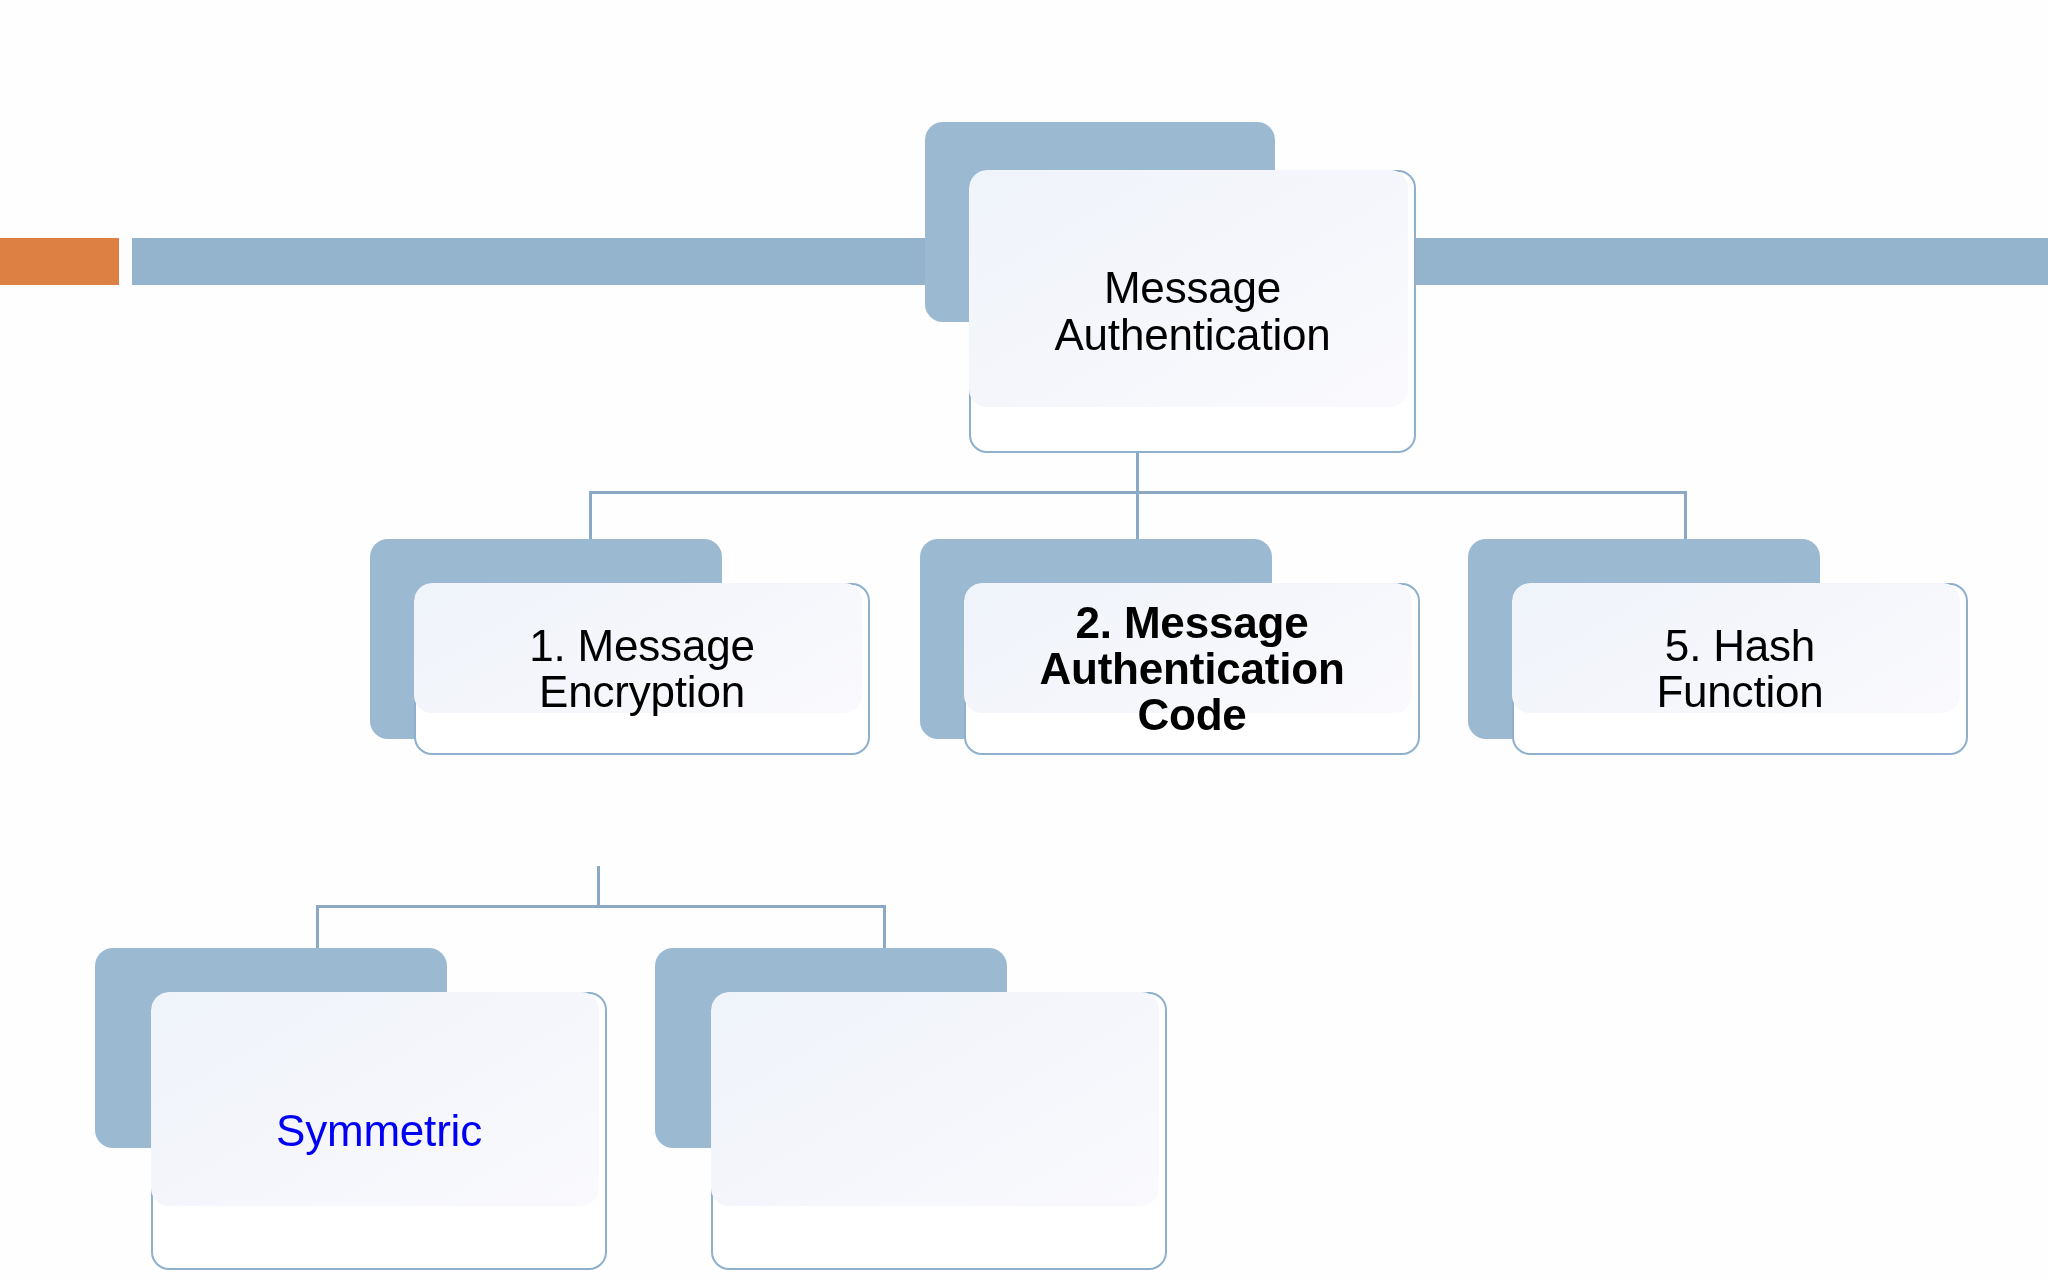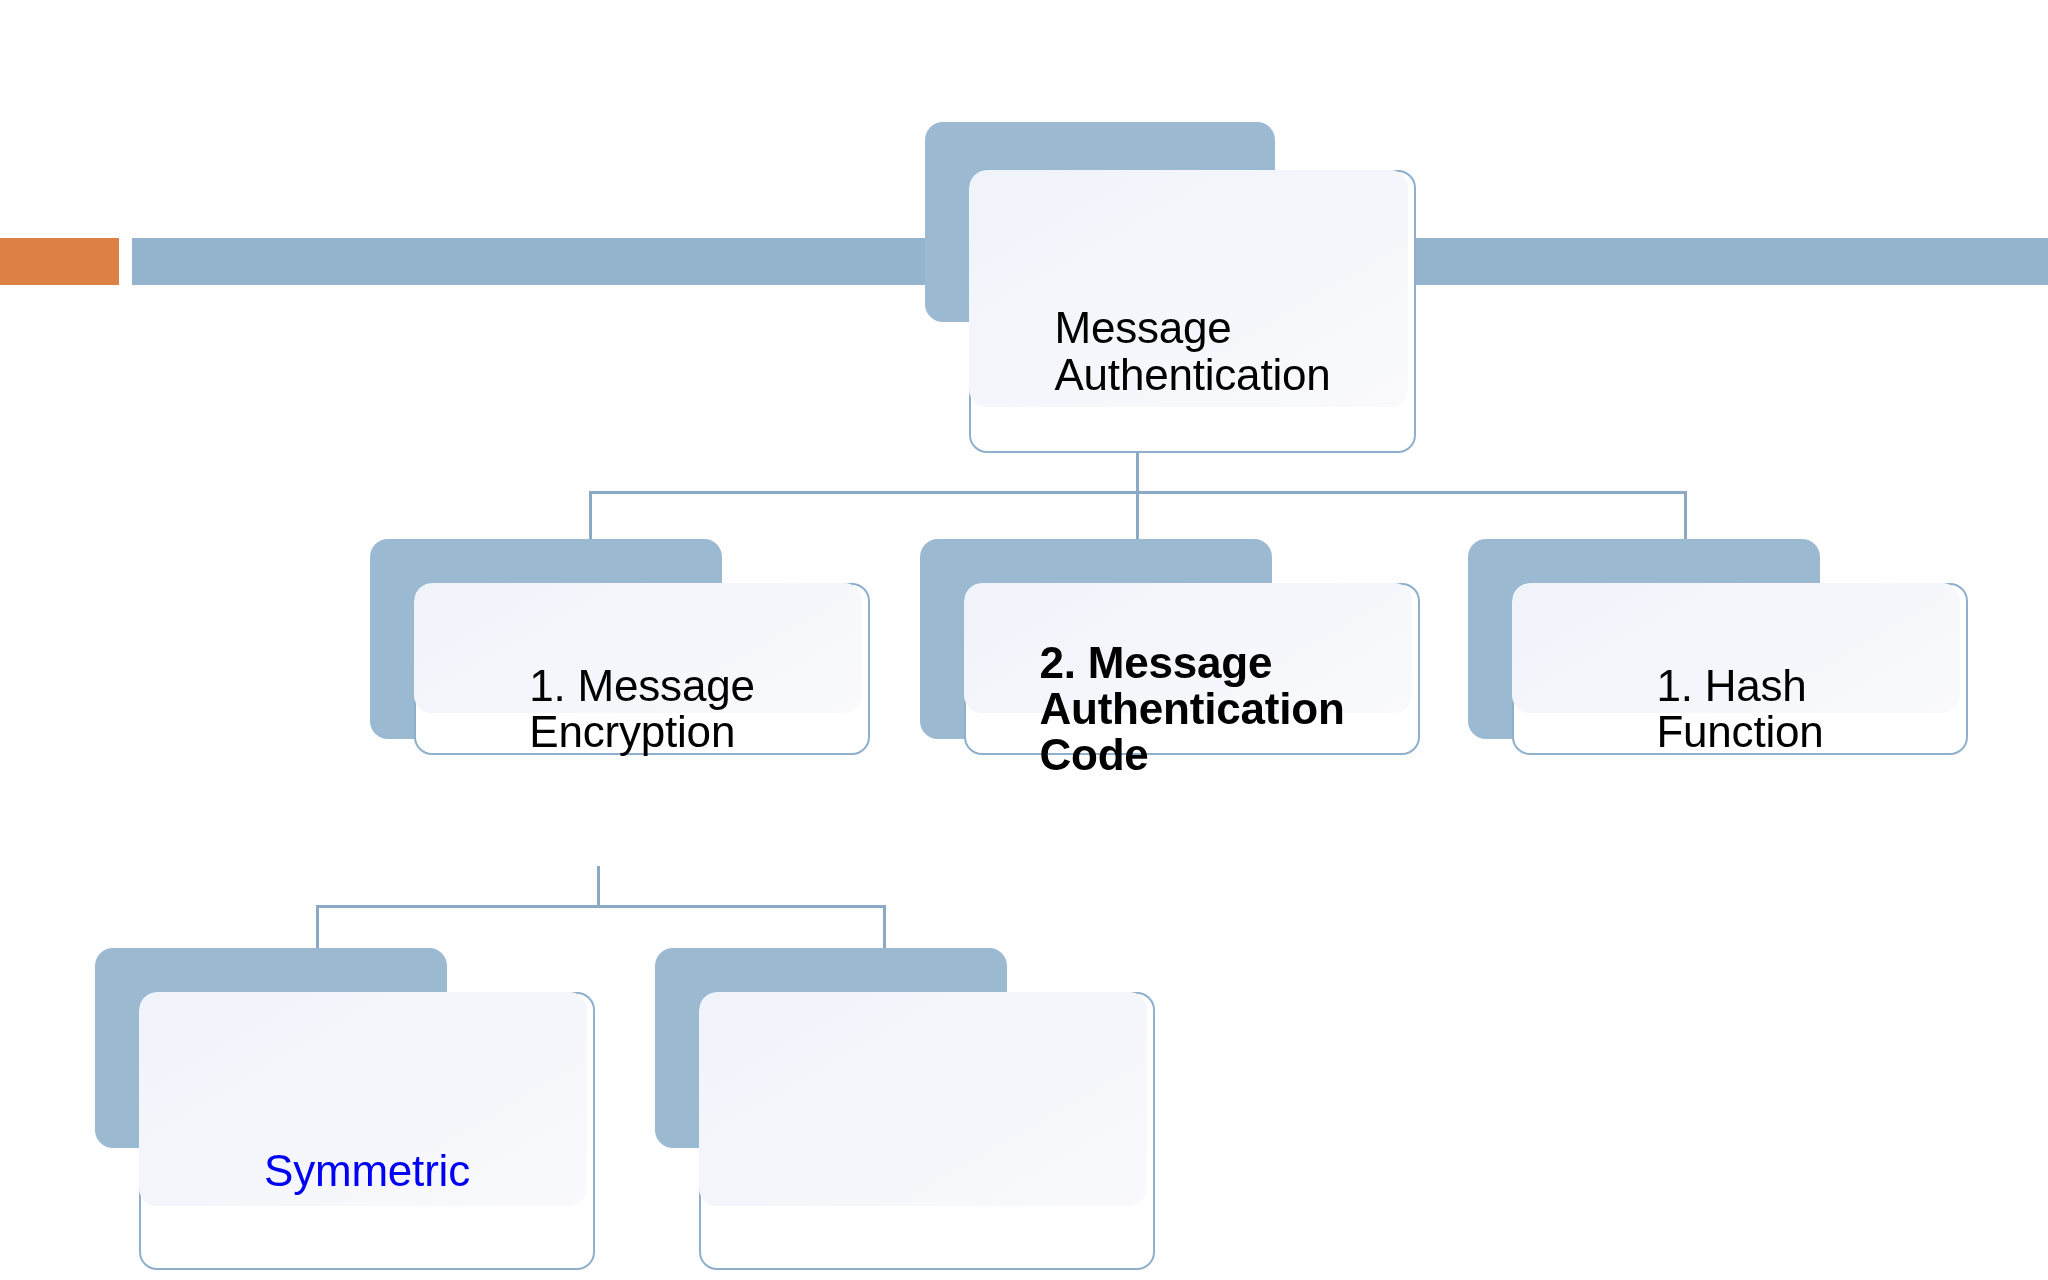--- a/index.html
+++ b/index.html
@@ -85,28 +85,28 @@
   }
   .node .label {
     position: absolute;
     left: 44px;
     top: 48px;
     width: 346px;
     height: 200px;
     display: flex;
     align-items: center;
     justify-content: center;
+    text-align: center;
     font-size: 44px;
     line-height: 1.05;
     color: #000000;
     letter-spacing: -0.2px;
     padding: 0 8px;
     box-sizing: border-box;
     white-space: pre-line;
-    margin-top: 40px;
   }
   .node.leaf .label { color: #0000f5; }
 
   
   .node-root { left: 925px; top: 122px; width: 490px; height: 332px; }
   .node-root .shadow-card { width: 350px; height: 200px; }
   .node-root .front-card,
   .node-root .inner-plate,
   .node-root .label { left: 44px; top: 48px; width: 447px; height: 283px; }
   .node-root .inner-plate { clip-path: inset(0 8px 46px 0 round 18px); }
@@ -115,21 +115,21 @@
   .node-l2 .shadow-card { width: 352px; height: 200px; }
   .node-l2 .front-card,
   .node-l2 .inner-plate,
   .node-l2 .label { left: 44px; top: 44px; width: 456px; height: 172px; }
   .node-l2 .inner-plate { clip-path: inset(0 8px 42px 0 round 18px); }
 
   .node-l3 { width: 500px; height: 345px; }
   .node-l3 .shadow-card { width: 352px; height: 200px; }
   .node-l3 .front-card,
   .node-l3 .inner-plate,
-  .node-l3 .label { left: 44px; top: 44px; width: 456px; height: 278px; }
+  .node-l3 .label { left: 56px; top: 44px; width: 456px; height: 278px; }
   .node-l3 .inner-plate { clip-path: inset(0 8px 64px 0 round 18px); }
 </style>
 </head>
 <body>
 
 <div id="stage">
 
   <div class="rule rule-accent"></div>
   <div class="rule rule-main"></div>
 
@@ -166,21 +166,21 @@
     <div class="inner-plate"></div>
     <div class="label">2. Message
 Authentication
 Code</div>
   </div>
 
   <div class="node node-l2" style="left:1468px; top:539px;">
     <div class="shadow-card"></div>
     <div class="front-card"></div>
     <div class="inner-plate"></div>
-    <div class="label">1. Hash
+    <div class="label">5. Hash
 Function</div>
   </div>
 
   <div class="node node-l3 leaf" style="left:95px; top:948px;">
     <div class="shadow-card"></div>
     <div class="front-card"></div>
     <div class="inner-plate"></div>
     <div class="label">Symmetric</div>
   </div>
 

